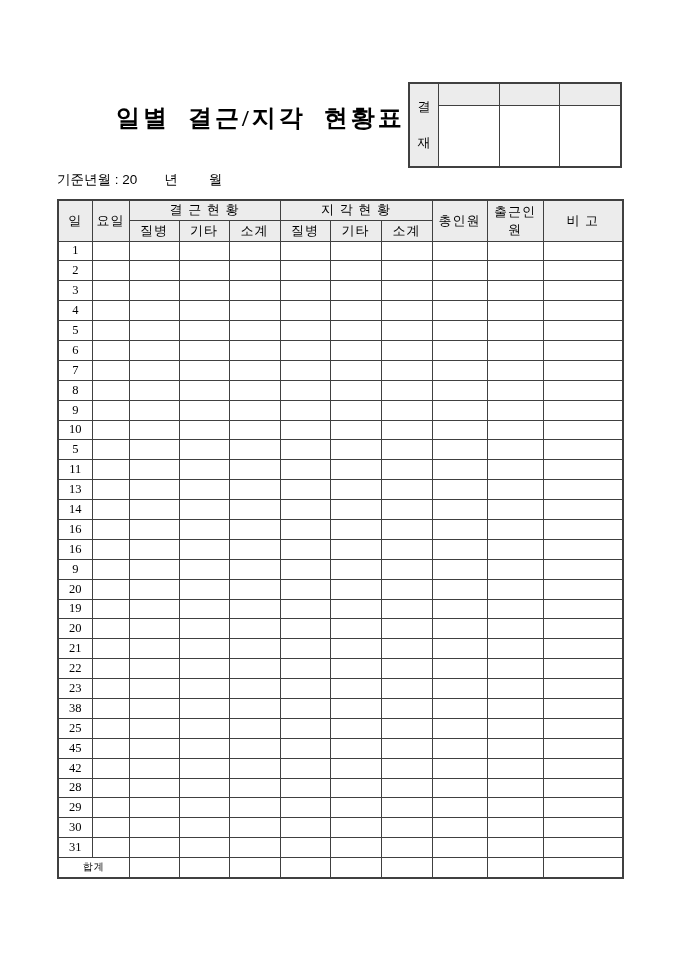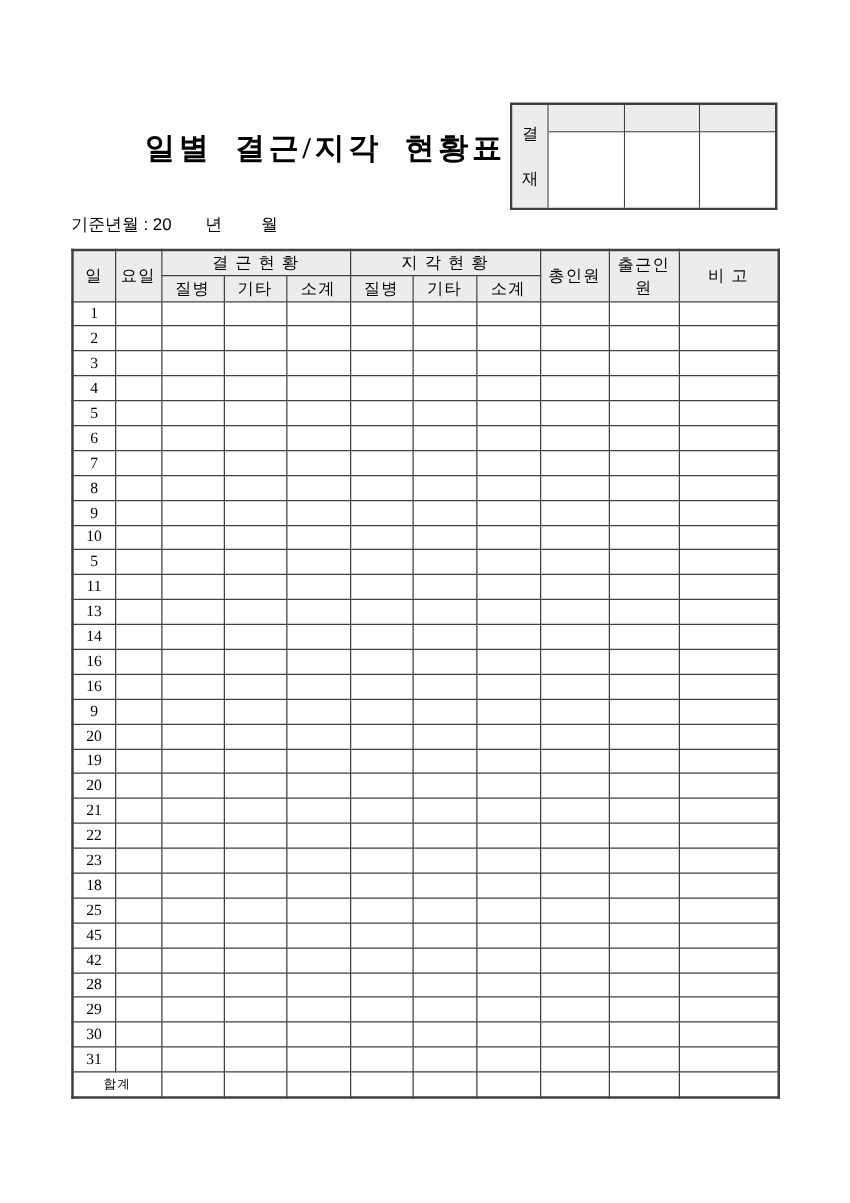--- a/index.html
+++ b/index.html
@@ -427,21 +427,21 @@
           <td></td>
           <td></td>
           <td></td>
           <td></td>
           <td></td>
           <td></td>
           <td></td>
           <td></td>
         </tr>
         <tr>
-          <td class="day-cell">18</td>
+          <td class="day-cell">38</td>
           <td></td>
           <td></td>
           <td></td>
           <td></td>
           <td></td>
           <td></td>
           <td></td>
           <td></td>
           <td></td>
           <td></td>

